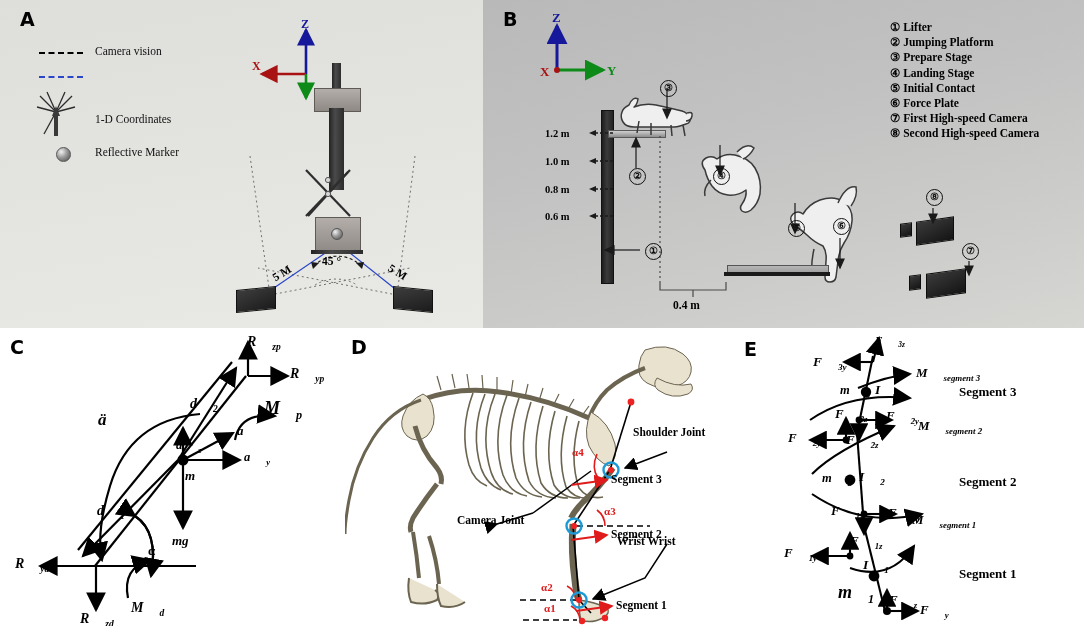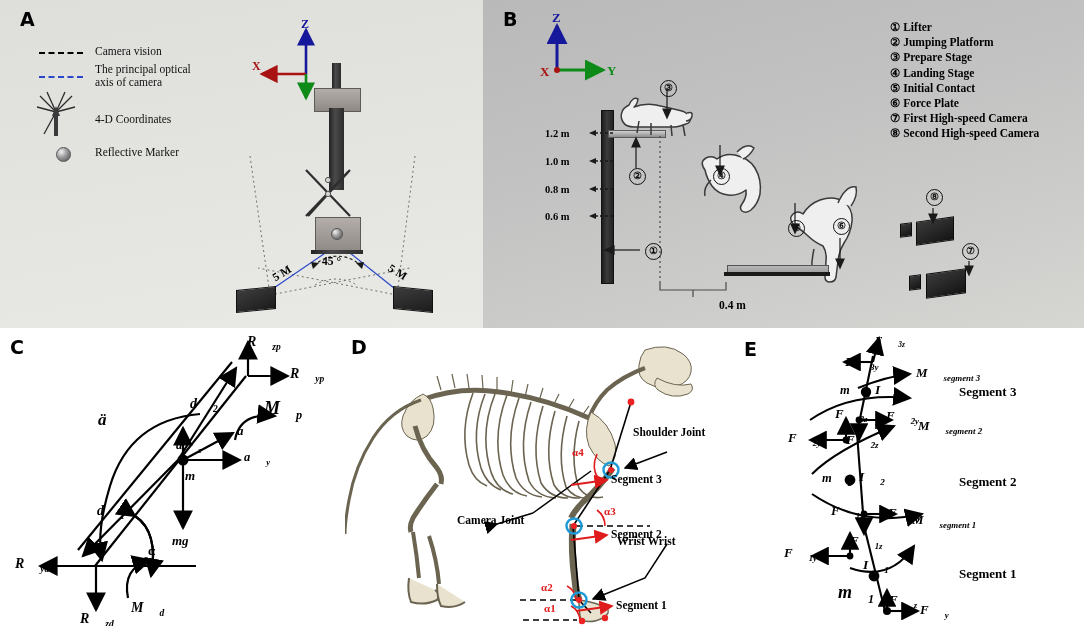--- a/index.html
+++ b/index.html
@@ -80,36 +80,35 @@
 <div id="figure">
 
   <div class="panel" id="panel-a">
 
     <div class="panel-letter" style="left:20px;top:8px;">A</div>
 
     <div class="dash-black" style="left:39px;top:52px;"></div>
     <div class="legend-label" style="left:95px;top:45px;">Camera vision</div>
 
     <div class="dash-blue" style="left:39px;top:76px;"></div>
-    <div class="legend-label" style="left:95px;top:63px;width:110px;white-space:normal;">The principal optical axis of camera</div>
 
     <svg width="60" height="52" style="left:34px;top:90px;">
       <g stroke="#2c2c2c" stroke-width="1.3" fill="none">
         <line x1="22" y1="22" x2="6" y2="6"></line>
         <line x1="22" y1="22" x2="38" y2="6"></line>
         <line x1="22" y1="22" x2="3" y2="17"></line>
         <line x1="22" y1="22" x2="41" y2="17"></line>
         <line x1="22" y1="22" x2="13" y2="2"></line>
         <line x1="22" y1="22" x2="31" y2="2"></line>
         <line x1="22" y1="22" x2="10" y2="44"></line>
       </g>
       <rect x="20" y="21" width="4" height="25" fill="#3a3a3a"></rect>
       <polygon points="22,16 26,26 18,26" fill="#3a3a3a"></polygon>
     </svg>
-    <div class="legend-label" style="left:95px;top:113px;">4-D Coordinates</div>
+    <div class="legend-label" style="left:95px;top:113px;">1-D Coordinates</div>
 
     <div class="marker-ball" style="left:56px;top:147px;"></div>
     <div class="legend-label" style="left:95px;top:146px;">Reflective Marker</div>
 
     <svg width="110" height="90" style="left:253px;top:18px;">
       <defs>
         <marker id="arrB" markerWidth="7" markerHeight="7" refX="6" refY="3.5" orient="auto">
           <polygon points="0,0 7,3.5 0,7" fill="#16189b"></polygon>
           </marker>
         <marker id="arrR" markerWidth="7" markerHeight="7" refX="6" refY="3.5" orient="auto">
@@ -240,21 +239,21 @@
     </svg>
 
     <div class="plate-top" style="left:244px;top:265px;width:100px;height:8px;"></div>
     <div class="plate-bot" style="left:241px;top:272px;width:106px;height:4px;"></div>
 
     <svg width="250" height="60" style="left:115px;top:246px;">
       <line x1="62" y1="-110" x2="62" y2="36" stroke="#4a4a4a" stroke-width="1.2" stroke-dasharray="2,3"></line>
       <path d="M62 36 L62 44 L128 44 L128 36" fill="none" stroke="#4a4a4a" stroke-width="1.2"></path>
       <path d="M95 44 l0 7" stroke="#4a4a4a" stroke-width="1.2"></path>
     </svg>
-    <div class="txt md" style="left:190px;top:299px;margin-left:46px;">0.4 m</div>
+    <div class="txt md" style="left:190px;top:299px;">0.4 m</div>
 
     <svg width="420" height="260" style="left:105px;top:60px;">
       <g stroke="#1a1a1a" stroke-width="1.2" fill="#1a1a1a">
 
         <line x1="79" y1="53" x2="79" y2="28"></line>
         <polygon points="79,58 75,49 83,49"></polygon>
 
         <line x1="48" y1="83" x2="48" y2="108"></line>
         <polygon points="48,78 44,87 52,87"></polygon>
 
@@ -579,21 +578,21 @@
       <circle cx="147" cy="283" r="4" fill="#000"></circle>
       <circle cx="119" cy="92" r="3.4" fill="#000"></circle>
       <circle cx="124" cy="186" r="3.4" fill="#000"></circle>
       <circle cx="106" cy="112" r="3.4" fill="#000"></circle>
       <circle cx="110" cy="228" r="3.4" fill="#000"></circle>
     </svg>
 
     <div class="mth" style="left:135px;top:6px;font-size:11px;">
       <span>F</span><sub>3z</sub>
     </div>
-    <div class="mth" style="left:73px;top:26px;font-size:13.5px;margin-left:32px;">
+    <div class="mth" style="left:73px;top:26px;font-size:13.5px;">
       <span>F</span><sub>3y</sub>
     </div>
     <div class="mth" style="left:176px;top:37px;font-size:13px;">
       <span>M</span><sub>segment 3</sub>
     </div>
     <div class="mth" style="left:100px;top:55px;font-size:12.5px;">
       <span>m</span><sub>3</sub>
     </div>
     <div class="mth" style="left:135px;top:54px;font-size:13.5px;">
       <span>I</span><sub>3</sub>

